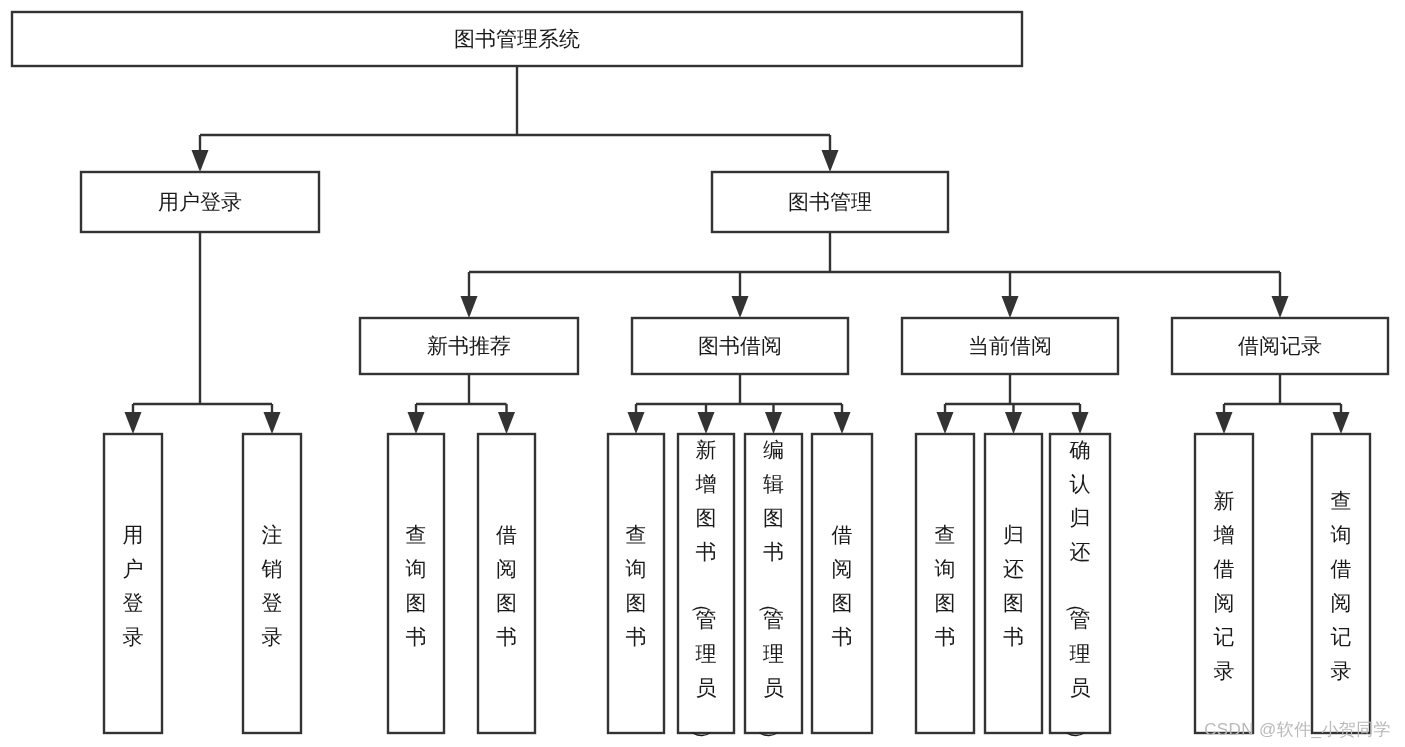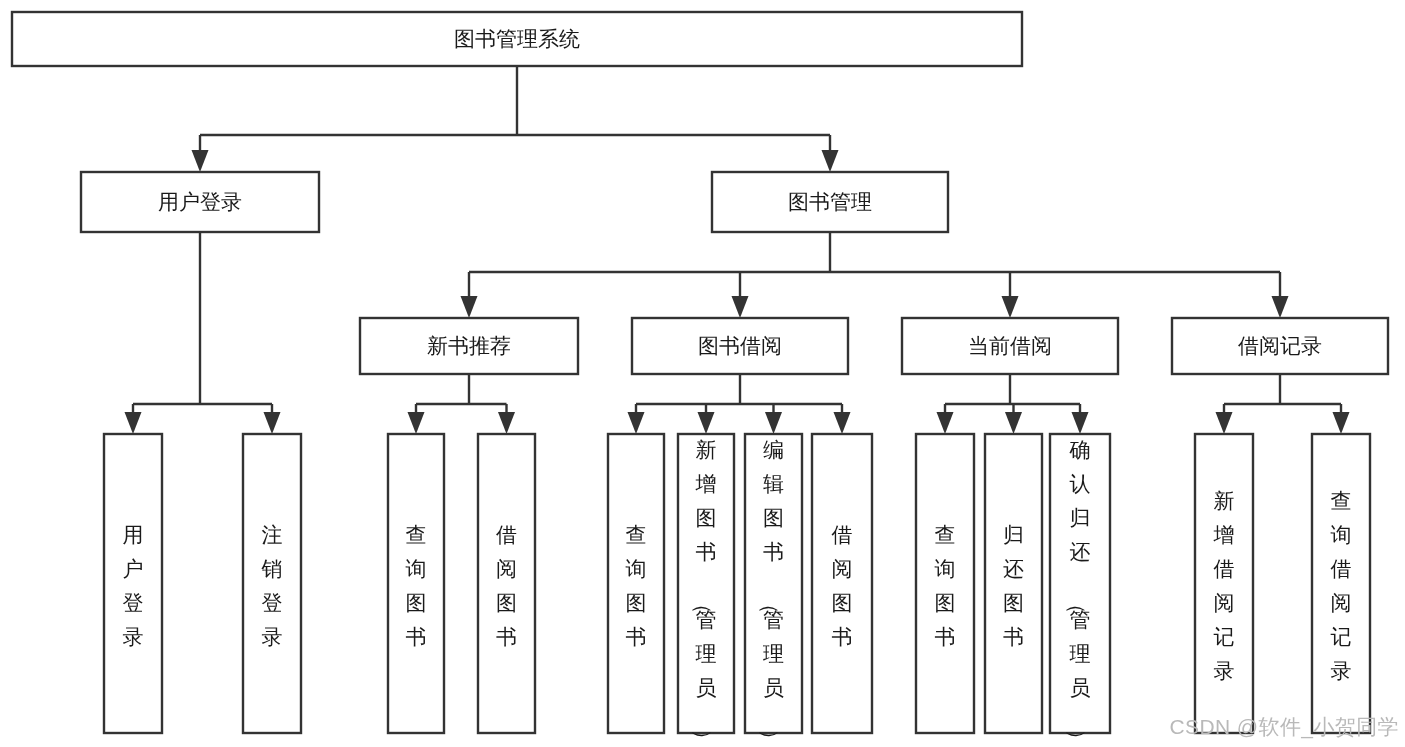--- a/index.html
+++ b/index.html
@@ -47,24 +47,24 @@
     dominant-baseline: middle;
   }
   .node-label-vertical {
     fill: #1a1a1a;
     font-family: "Liberation Sans", "DejaVu Sans", sans-serif;
     font-size: 21px;
     text-anchor: middle;
   }
   .watermark {
     position: absolute;
-    right: 6px;
+    right: 14px;
     bottom: 6px;
     font-family: "Liberation Sans", "DejaVu Sans", sans-serif;
-    font-size: 21px;
+    font-size: 17px;
     color: #b9b9b9;
     white-space: nowrap;
     letter-spacing: 0.4px;
     pointer-events: none;
     margin-left: 47px;
   }
 </style>
 </head>
 <body>
 

